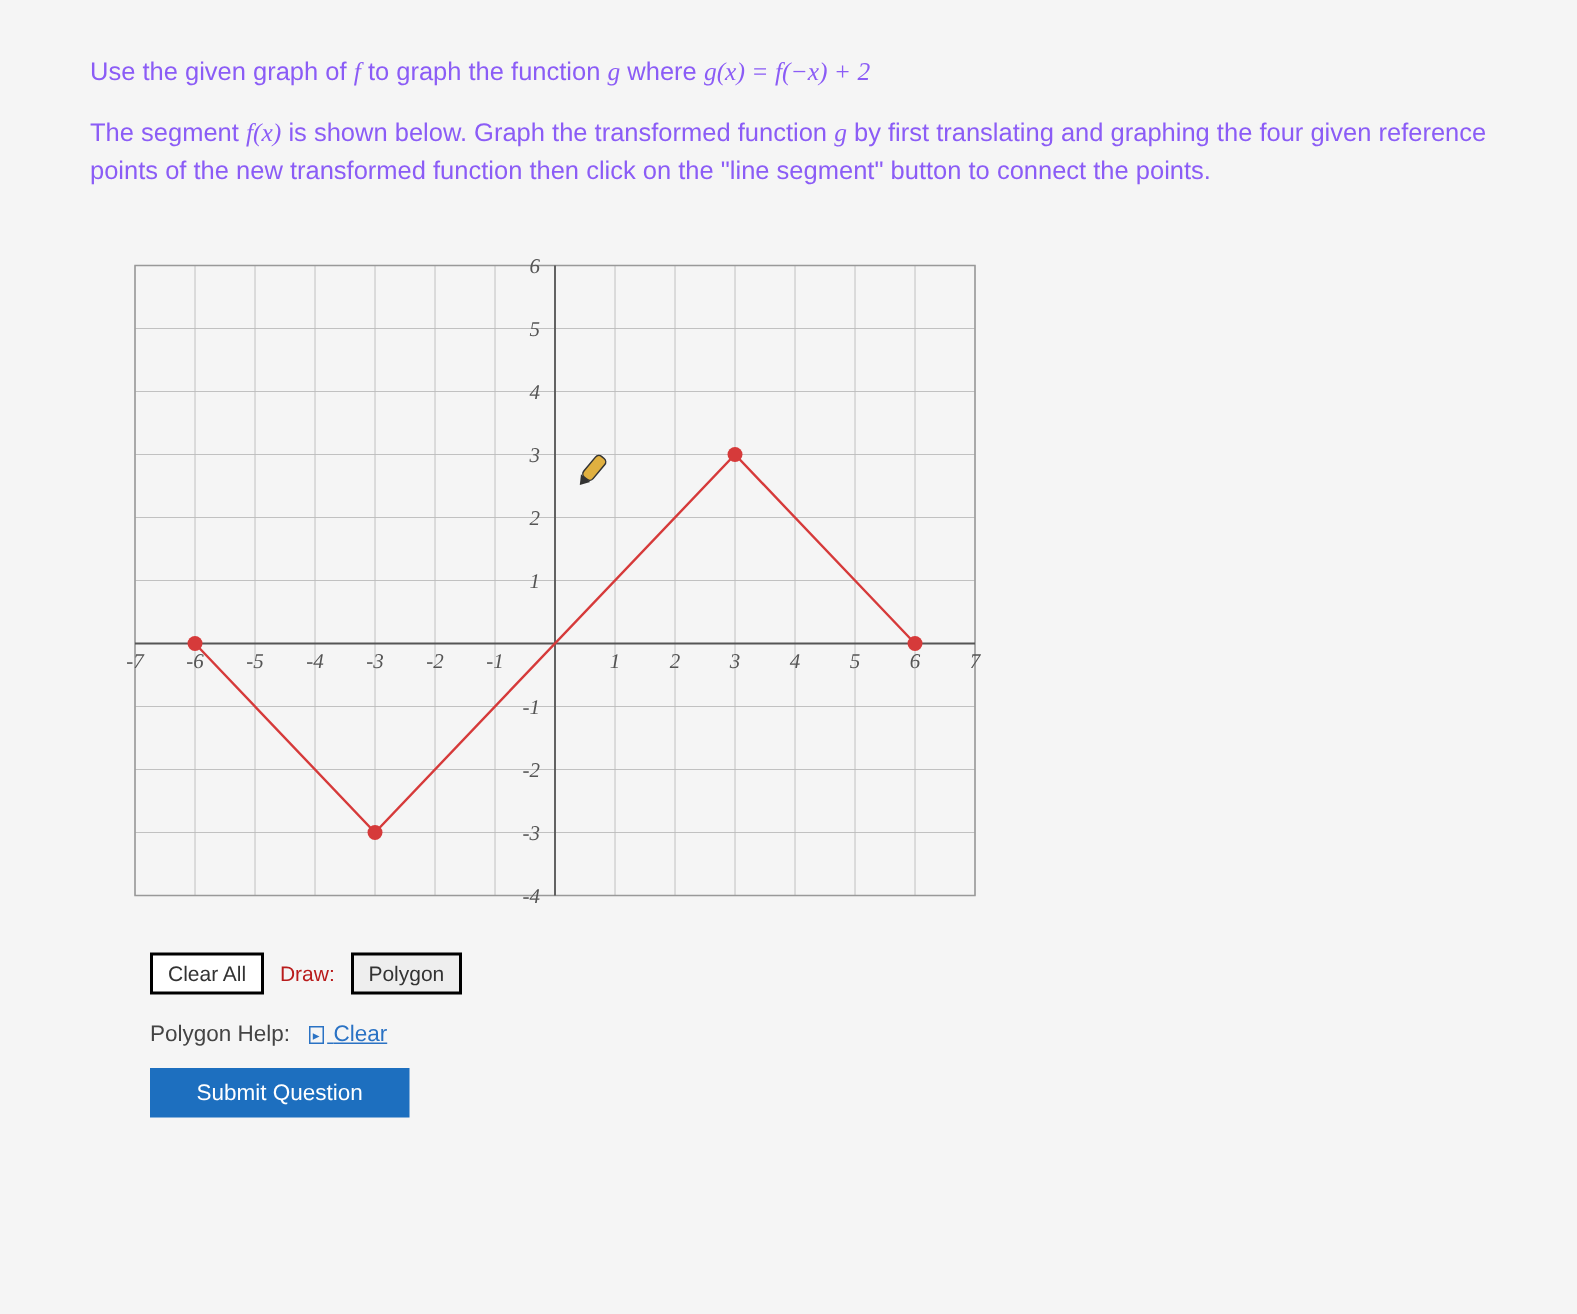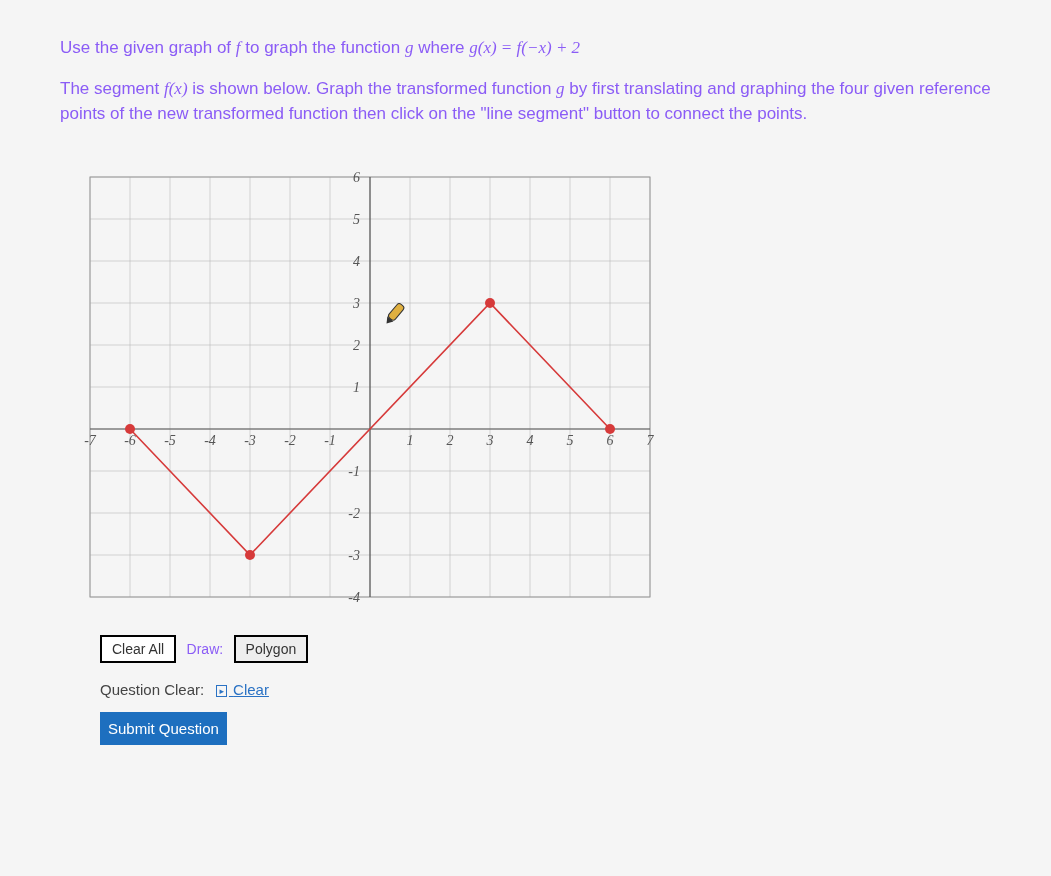--- a/index.html
+++ b/index.html
@@ -40,21 +40,21 @@
     cursor: pointer;
     font-family: Arial, sans-serif;
     color: #333;
   }
   .btn-shaded {
     background: #eee;
   }
   .draw-label {
     display: inline-block;
     font-size: 14px;
-    color: #8b5cf6;
+    color: #b91c1c;
     margin: 0 6px;
   }
   .help-row {
     margin: 18px 0 14px 40px;
     font-size: 15px;
     color: #444;
   }
   .video-link {
     color: #2a72c4;
     text-decoration: underline;
@@ -68,21 +68,21 @@
     font-size: 9px;
     padding: 0 2px;
     vertical-align: middle;
     margin-right: 2px;
   }
   .submit-btn {
     margin-left: 40px;
     background: #1d6fbf;
     color: #fff;
     border: none;
-    padding: 8px 8px;
+    padding: 8px 31px;
     font-size: 15px;
     cursor: pointer;
   }
   .tick-label {
     font-family: "Times New Roman", serif;
     font-style: italic;
     font-size: 14px;
     fill: #555;
   }
 </style>
@@ -179,21 +179,21 @@
 
 
 <div class="controls">
   <button class="btn">Clear All</button>
   <span class="draw-label">Draw:</span>
   <button class="btn btn-shaded">Polygon</button>
 </div>
 
 
 <div class="help-row">
-  <span>Question Clear:</span>
+  <span>Polygon Help:</span>
   <span class="video-link">
     <span class="video-icon">▸</span>
     <span>Clear</span>
   </span>
 </div>
 
 
 <button class="submit-btn">Submit Question</button>
 
 

